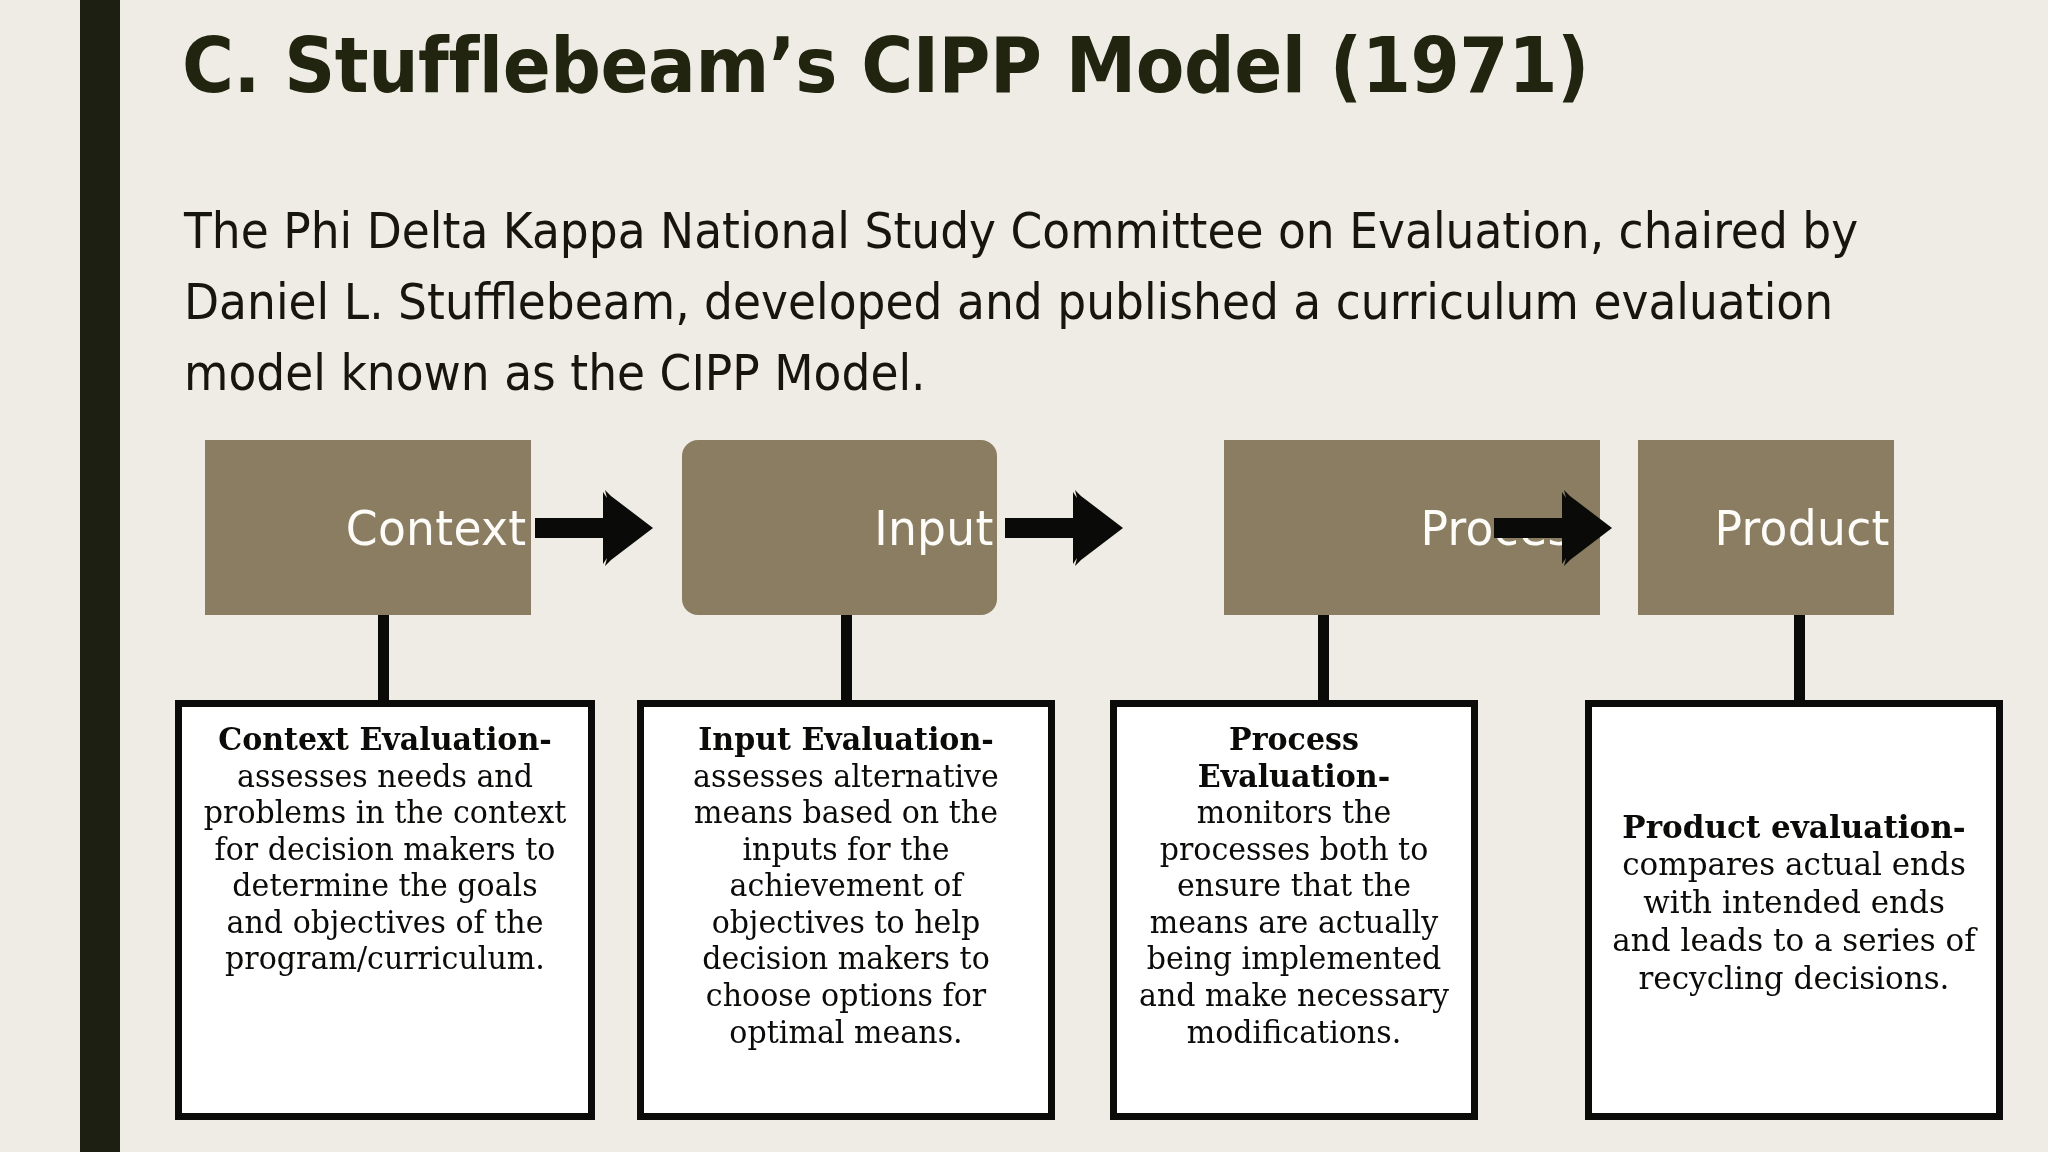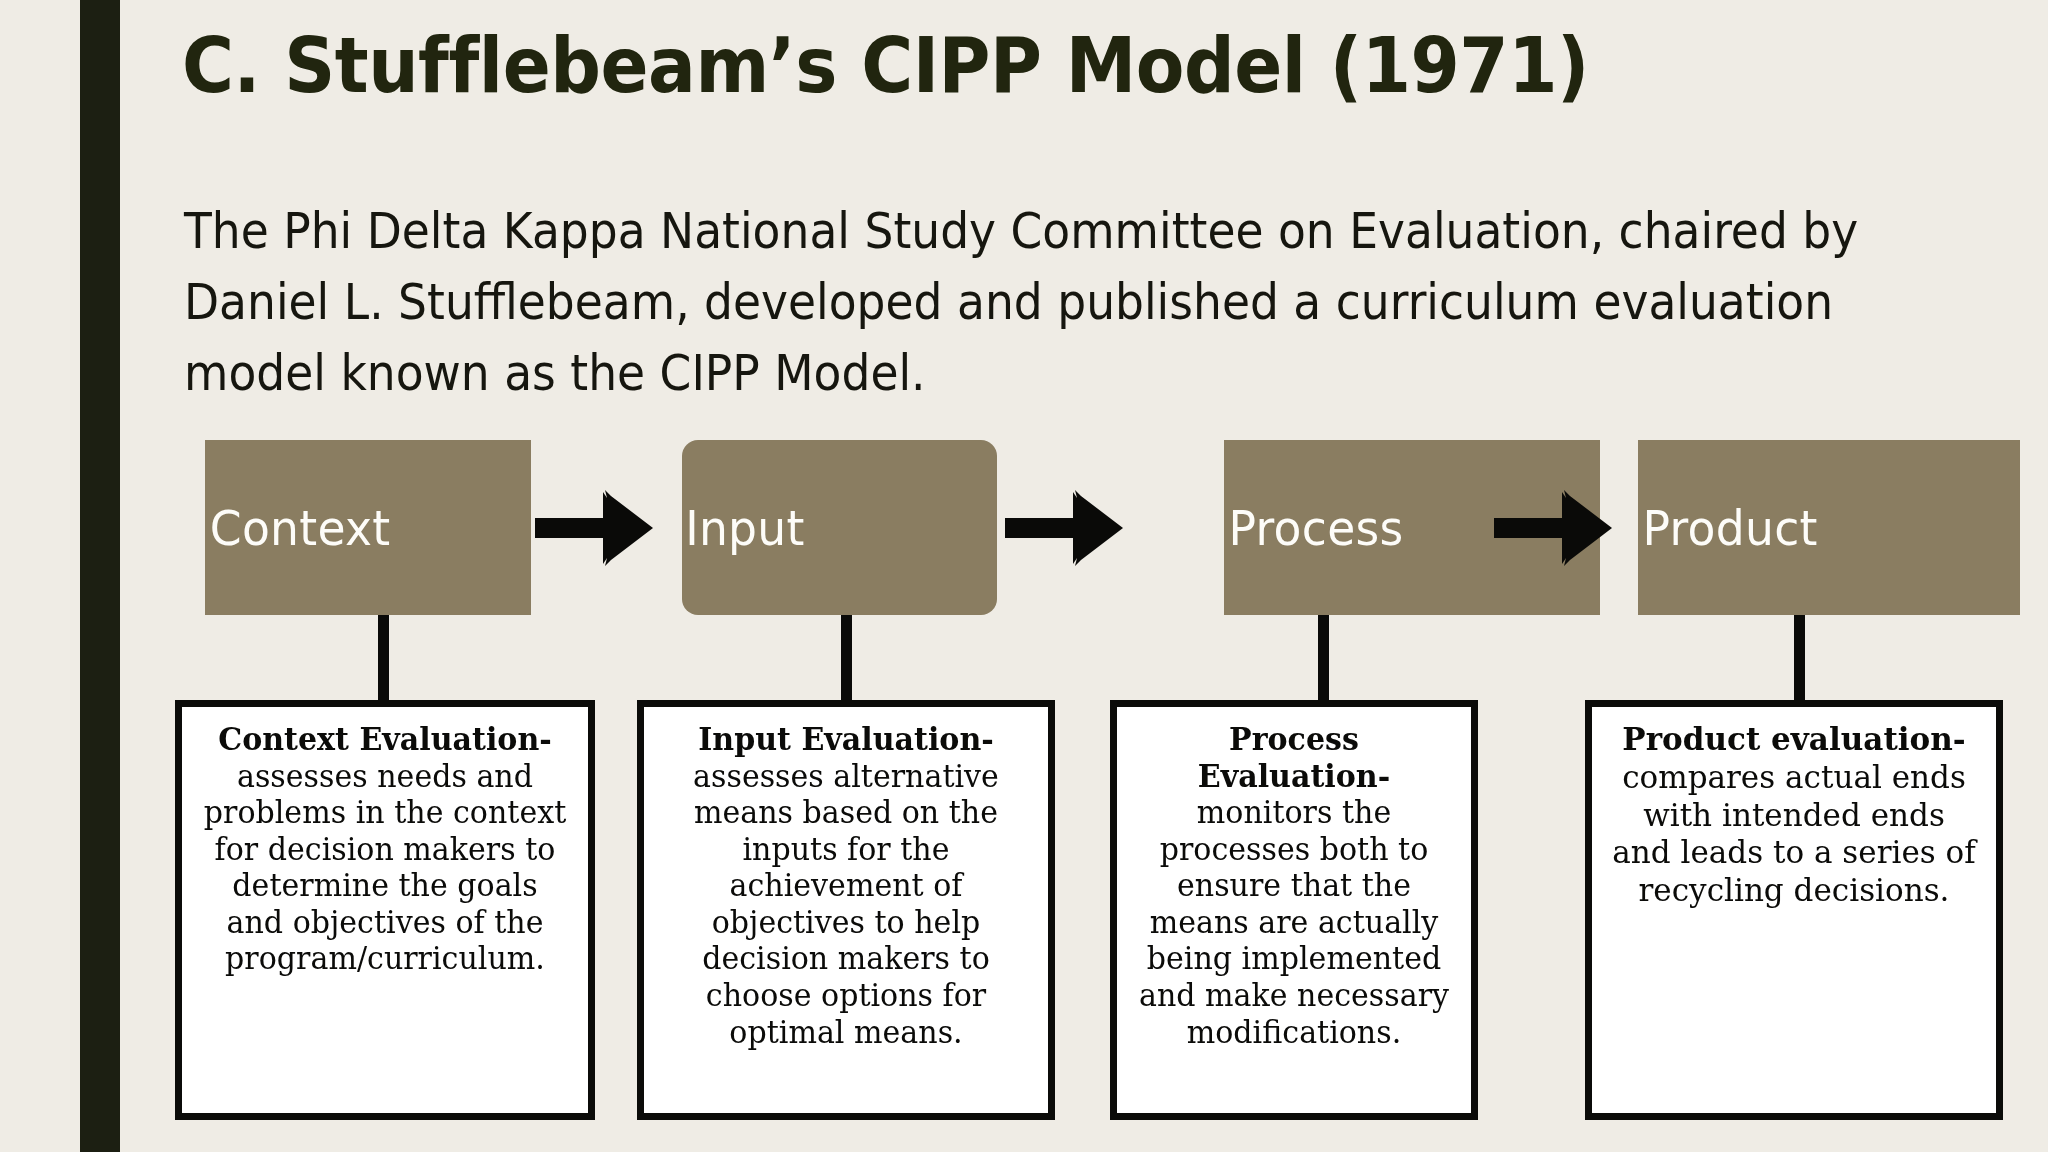--- a/index.html
+++ b/index.html
@@ -61,36 +61,36 @@
     transform-origin: left top;
   }
   
   .stage-box {
     position: absolute;
     top: 440px;
     height: 175px;
     background: #8a7d61;
     display: flex;
     align-items: center;
-    justify-content: flex-start;
+    justify-content: flex-end;
     box-sizing: border-box;
   }
   .stage-label {
     color: #fdfcf8;
     font-family: "DejaVu Sans", sans-serif;
     font-weight: normal;
     font-size: 48px;
     line-height: 1;
     letter-spacing: 0.3px;
     transform: scaleX(0.95);
   }
   #stage-0 { left: 205px;  width: 326px; }
   #stage-1 { left: 682px;  width: 315px; border-radius: 16px; }
   #stage-2 { left: 1224px; width: 376px; }
-  #stage-3 { left: 1638px; width: 382px; }
+  #stage-3 { left: 1638px; width: 256px; }
 
   
   .arrow {
     position: absolute;
     top: 488px;
     height: 80px;
     width: 120px;
   }
   #arrow-0 { left: 535px; }
   #arrow-1 { left: 1005px; }
@@ -117,21 +117,21 @@
     background: #ffffff;
     border: 7px solid #0b0b09;
     box-sizing: border-box;
     display: flex;
     flex-direction: column;
     justify-content: flex-start;
     padding: 14px 12px 28px 12px;
     overflow: hidden;
   }
   .desc-box.vcenter {
-    justify-content: flex-start;
+    justify-content: center;
   }
   .desc-text {
     font-family: "DejaVu Serif", serif;
     font-size: 31px;
     line-height: 1.18;
     text-align: center;
     color: #0b0b09;
     transform: scaleX(0.97);
   }
   .desc-text .lead {

